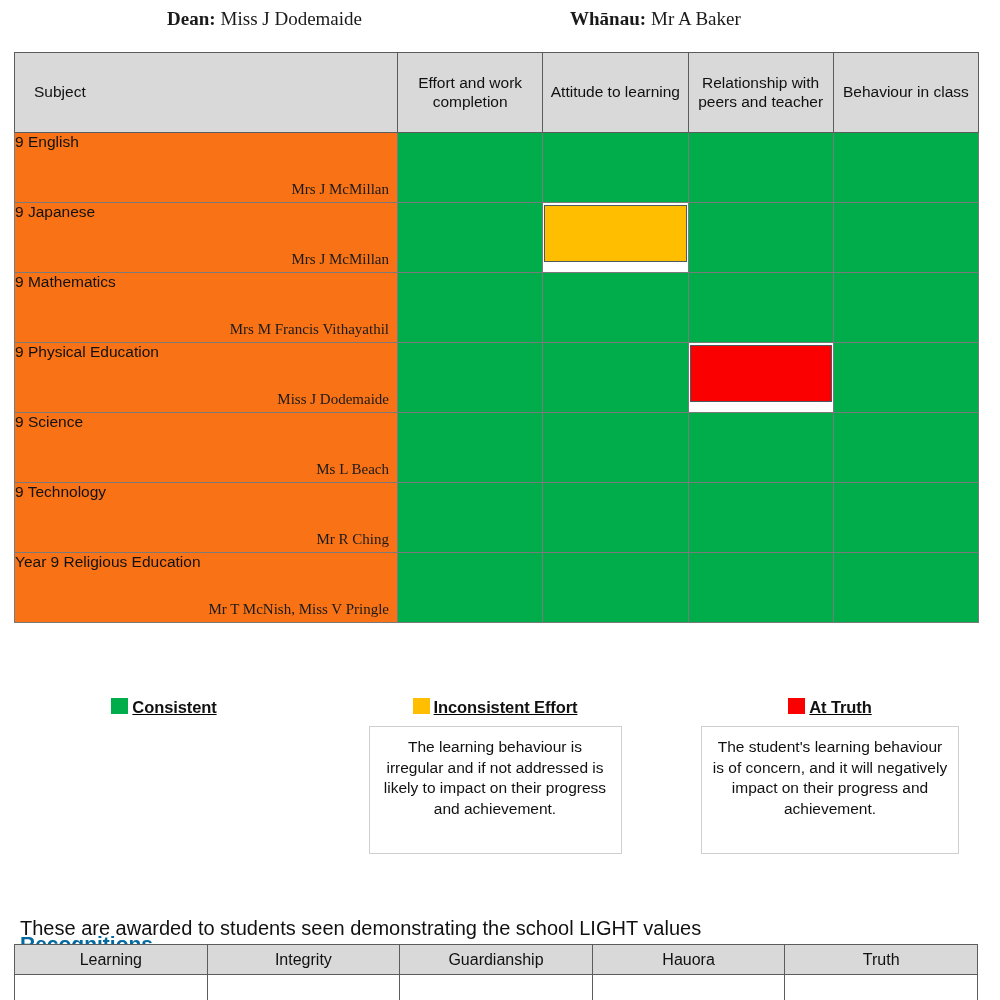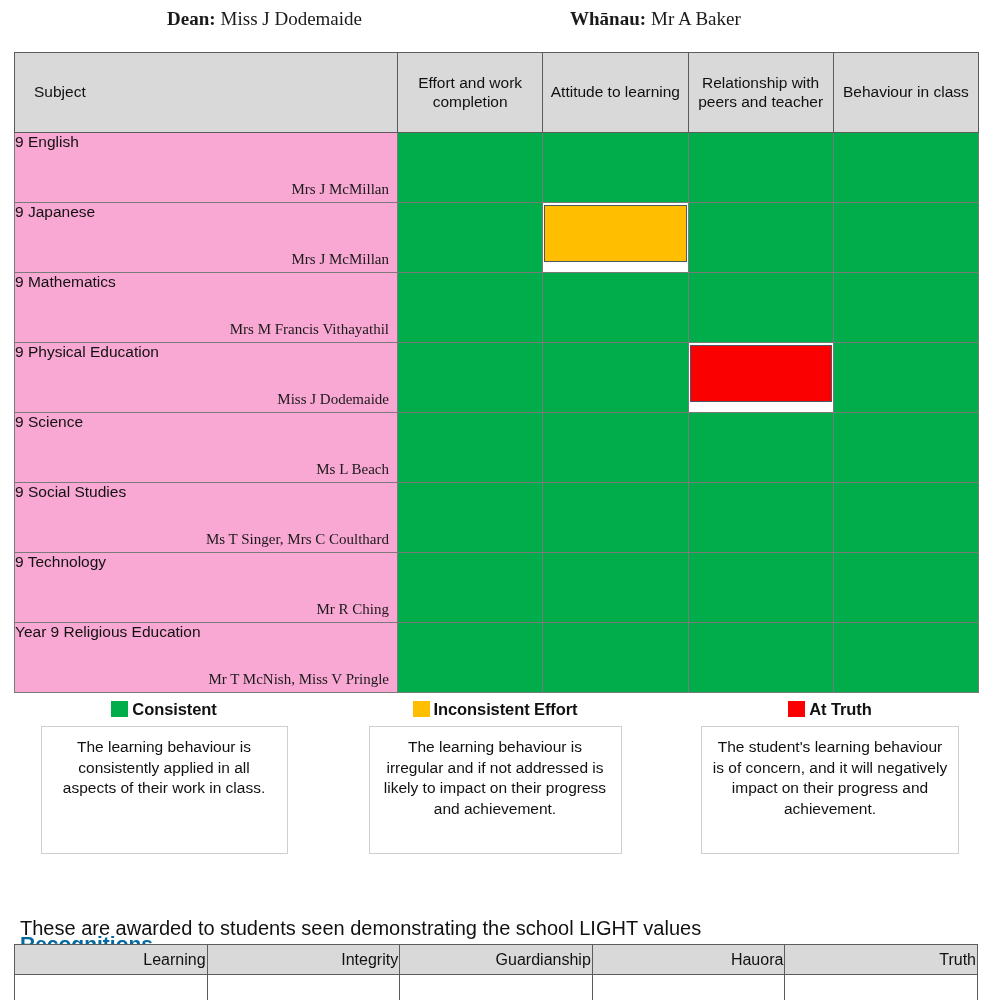--- a/index.html
+++ b/index.html
@@ -56,21 +56,21 @@
     text-align: left;
     padding-left: 19px;
     vertical-align: middle;
   }
   .col-subject { width: 383px; }
   .col-crit    { width: 145.25px; }
 
   .subj-cell {
     height: 70px;
     position: relative;
-    background: #f9a8d4;
+    background: #f97316;
     padding: 5px 8px 4px 8px;
   }
   .subj-name {
     font-size: 15.5px;
     color: #111;
     line-height: 1.1;
     text-align: left;
   }
   .subj-teacher {
     position: absolute;
@@ -111,24 +111,24 @@
     left: 0; top: 698px; width: 1000px;
     height: 175px;
   }
   .legend-col { position: absolute; top: 0; }
   #legend-col-0 { left: 14px;  width: 300px; }
   #legend-col-1 { left: 345px; width: 300px; }
   #legend-col-2 { left: 680px; width: 300px; }
 
   .legend-head {
     display: flex;
-    align-items: center;
     justify-content: center;
     gap: 4px;
     height: 22px;
+    text-decoration: underline;
   }
   .legend-swatch {
     width: 17px; height: 16px;
     display: inline-block;
     flex: 0 0 auto;
   }
   .legend-label {
     font-size: 16.5px;
     font-weight: bold;
     color: #111;
@@ -169,21 +169,21 @@
     border-collapse: collapse;
     table-layout: fixed;
   }
   .recog-table th {
     background: #d9d9d9;
     border: 1px solid #5c5c5c;
     font-weight: normal;
     font-size: 16px;
     color: #111;
     height: 30px;
-    text-align: right;
+    text-align: center;
   }
   .recog-table td {
     border: 1px solid #5c5c5c;
     background: #ffffff;
     height: 30px;
   }
 </style>
 </head>
 <body>
 
@@ -301,38 +301,20 @@
           </td>
           <td class="rating-cell">
             <span class="swatch-fill green"></span>
           </td>
           <td class="rating-cell">
             <span class="swatch-fill green"></span>
           </td>
         </tr>
         <tr>
           <td class="subj-cell">
-            <div class="subj-name">9 Social Studies</div>
-            <div class="subj-teacher">Ms T Singer,  Mrs C Coulthard</div>
-          </td>
-          <td class="rating-cell">
-            <span class="swatch-fill green"></span>
-          </td>
-          <td class="rating-cell">
-            <span class="swatch-fill green"></span>
-          </td>
-          <td class="rating-cell">
-            <span class="swatch-fill green"></span>
-          </td>
-          <td class="rating-cell">
-            <span class="swatch-fill green"></span>
-          </td>
-        </tr>
-        <tr>
-          <td class="subj-cell">
             <div class="subj-name">9 Technology</div>
             <div class="subj-teacher">Mr R Ching</div>
           </td>
           <td class="rating-cell">
             <span class="swatch-fill green"></span>
           </td>
           <td class="rating-cell">
             <span class="swatch-fill green"></span>
           </td>
           <td class="rating-cell">
@@ -362,21 +344,20 @@
         </tr>
       </tbody>
   </table>
 
   <div class="legend">
     <div class="legend-col" id="legend-col-0">
       <div class="legend-head">
         <span class="legend-swatch" id="legend-swatch-0" style="background: rgb(0, 173, 74);"></span>
         <span class="legend-label">Consistent</span>
       </div>
-      <div class="legend-box" id="legend-box-0">The learning behaviour is consistently applied in all aspects of their work in class.</div>
     </div>
 
     <div class="legend-col" id="legend-col-1">
       <div class="legend-head">
         <span class="legend-swatch" id="legend-swatch-1" style="background: rgb(255, 191, 0);"></span>
         <span class="legend-label">Inconsistent Effort</span>
       </div>
       <div class="legend-box" id="legend-box-1">The learning behaviour is irregular and if not addressed is likely to impact on their progress and achievement.</div>
     </div>
 

